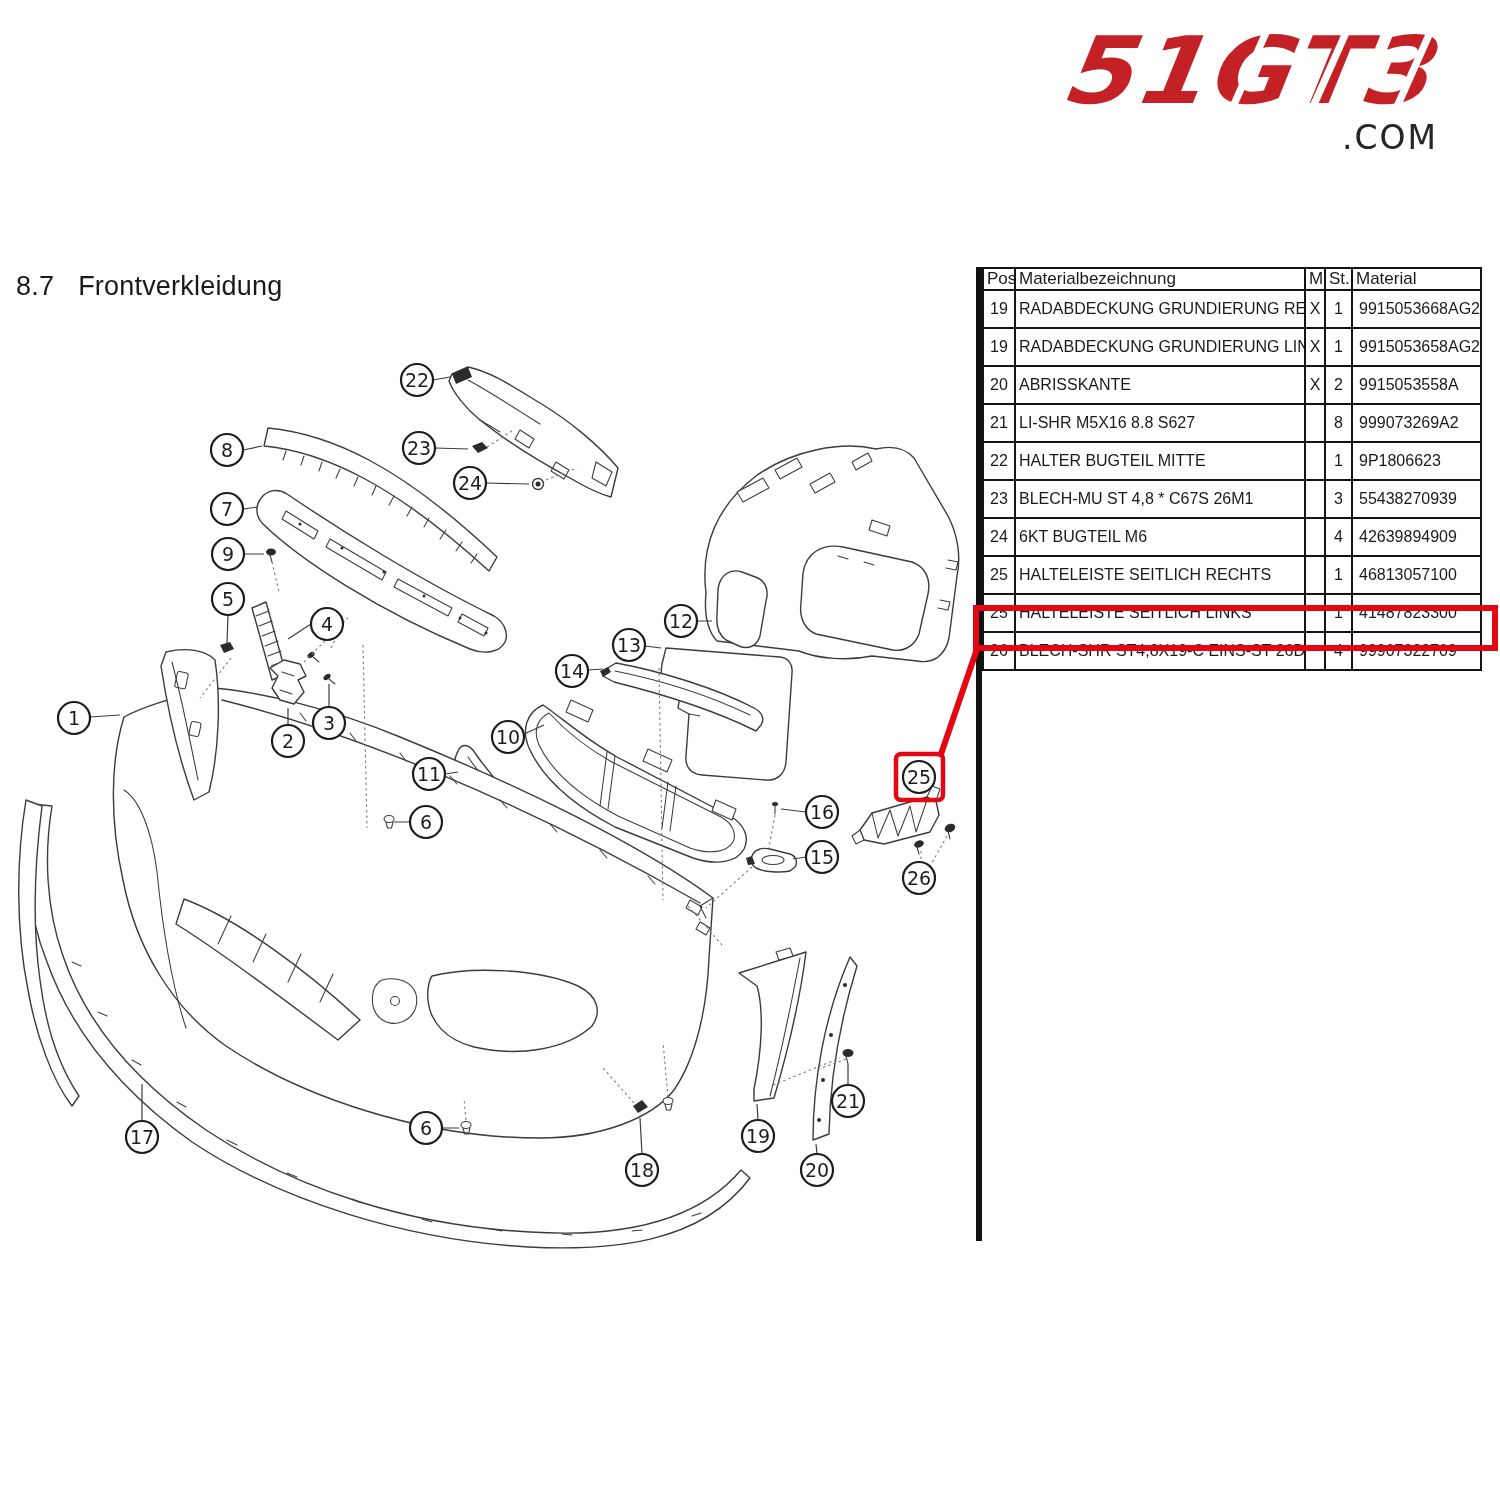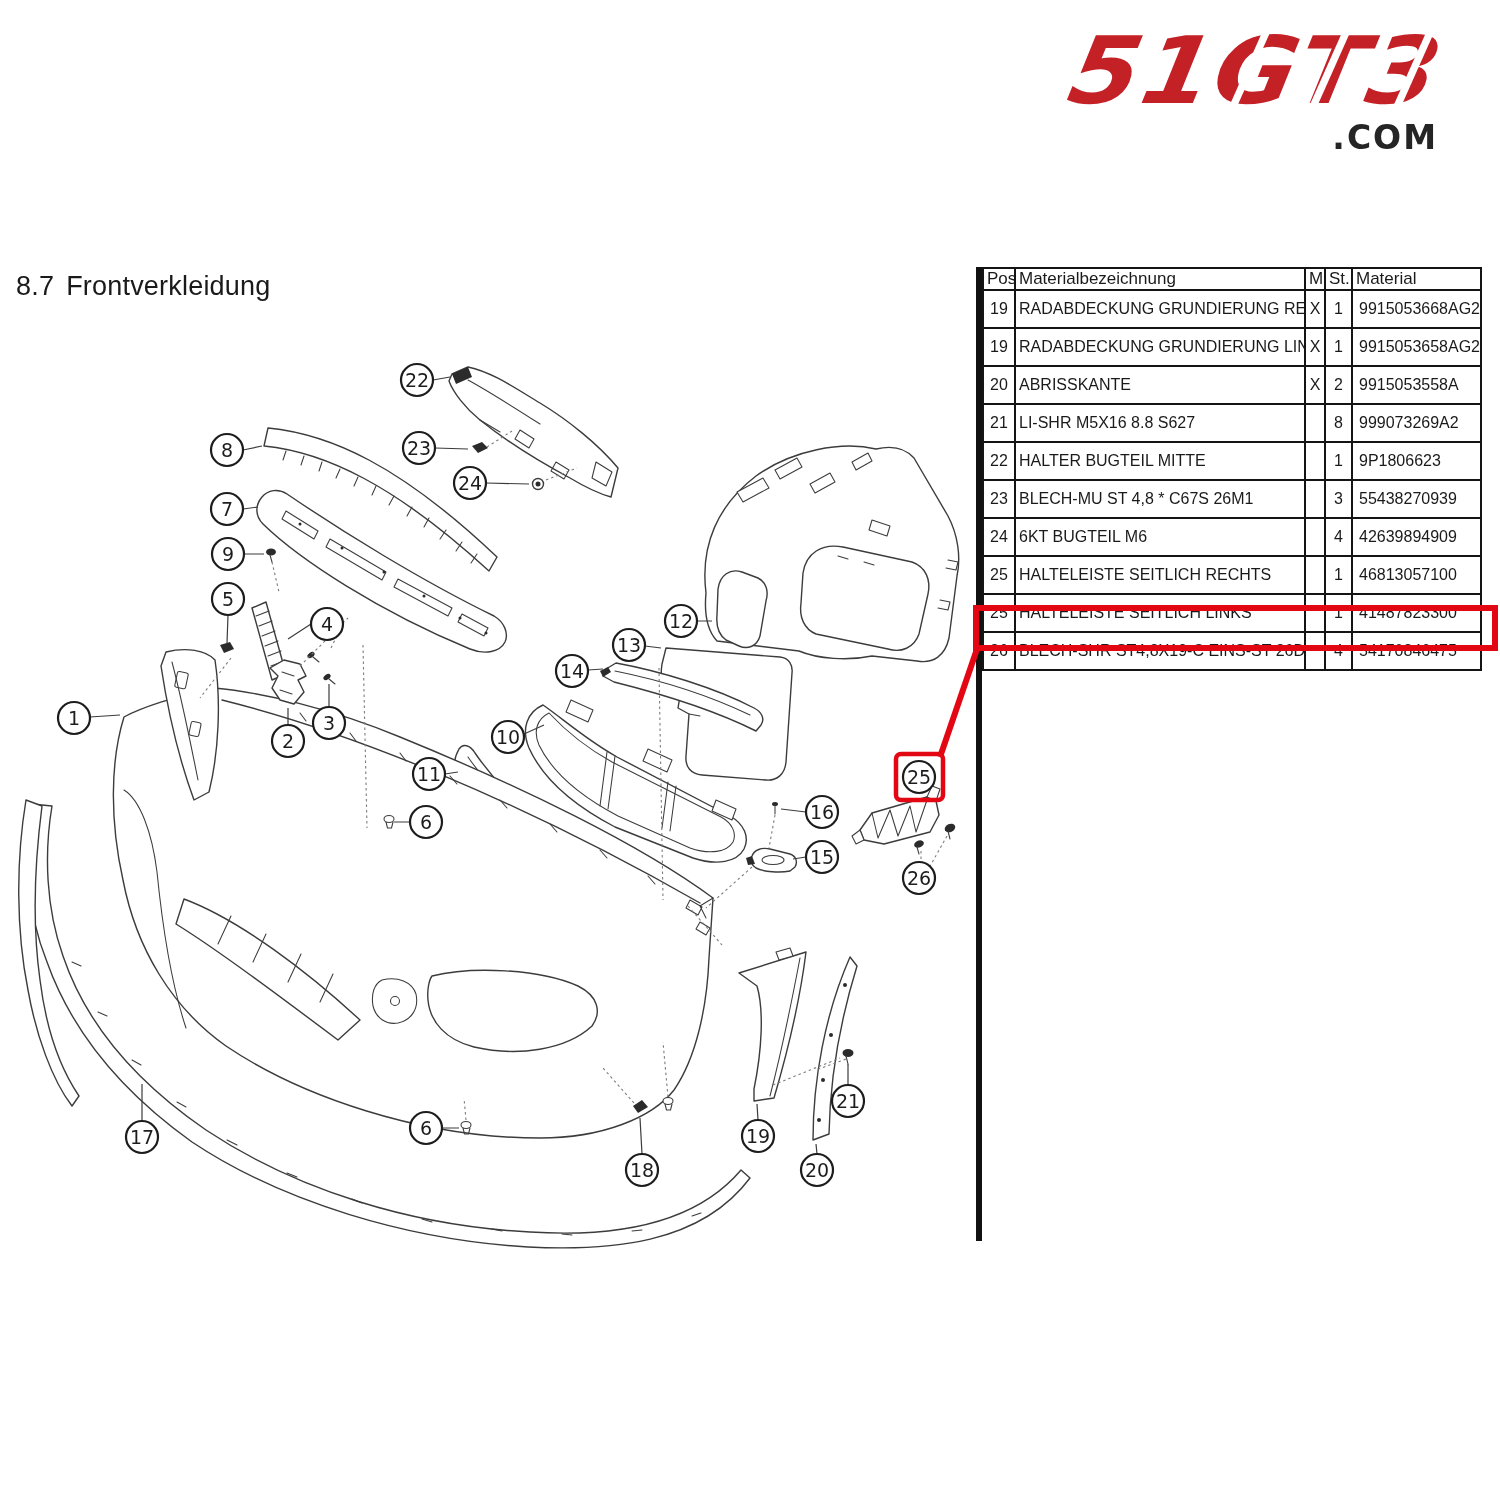--- a/index.html
+++ b/index.html
@@ -13,33 +13,33 @@
   .ln{fill:none;stroke:#3c3c3c;stroke-width:1.4;stroke-linejoin:round;stroke-linecap:round;}
   .fw{fill:#fff;stroke:#3c3c3c;stroke-width:1.4;stroke-linejoin:round;}
   .thin{stroke-width:1.05;}
   .dk{fill:#2b2b2b;stroke:none;}
   .dot{fill:none;stroke:#7c7c7c;stroke-width:1.1;stroke-dasharray:2.5 3;}
   .leader{fill:none;stroke:#3c3c3c;stroke-width:1.2;}
   #callouts circle{fill:#fff;stroke:#1c1c1c;stroke-width:2.2;}
   #callouts text{font-family:"DejaVu Sans",sans-serif;font-size:19px;fill:#1c1c1c;text-anchor:middle;}
   .redln{stroke:var(--accent);fill:none;}
   
-  .page-title{position:absolute;left:16px;top:271px;font-size:27px;letter-spacing:.2px;display:flex;gap:12px;}
+  .page-title{position:absolute;left:16px;top:271px;font-size:27px;letter-spacing:.2px;display:flex;gap:24px;}
   
   .logo{position:absolute;left:1056px;top:24px;width:400px;height:135px;}
   .logo .brand{
     position:absolute;left:6px;top:0;font-family:"DejaVu Sans",sans-serif;
     font-weight:bold;font-style:italic;font-size:93px;line-height:95px;color:var(--logo-red);
     transform:skewX(-11deg) scaleX(1.08);transform-origin:left bottom;letter-spacing:2px;white-space:nowrap;
   }
   .logo .cut{position:absolute;top:8px;width:8px;height:82px;background:#fff;transform:skewX(-24deg);}
   .logo .cut.c1{left:86px;}.logo .cut.c2{left:188px;}.logo .cut.c3{left:268px;}.logo .cut.c4{left:352px;}
   .logo .suffix{
     position:absolute;right:18px;top:94px;font-family:"DejaVu Sans",sans-serif;
-    font-weight:bold;font-size:33px;color:#252525;letter-spacing:2px;
+    font-weight:normal;font-size:33px;color:#252525;letter-spacing:2px;
   }
   
   .parts-table{
     position:absolute;left:982px;top:267px;width:498px;border-collapse:collapse;table-layout:fixed;
   }
   .parts-table th{
     border:2px solid #141414;font-size:17px;font-weight:normal;text-align:left;
     padding:0 3px;height:19px;white-space:nowrap;overflow:hidden;
   }
   .parts-table td{
@@ -470,18 +470,18 @@
         <td class="c-name">HALTELEISTE SEITLICH LINKS</td>
         <td class="c-m"></td>
         <td class="c-qty">1</td>
         <td class="c-material">41487823300</td>
       </tr>
       <tr>
         <td class="c-pos">26</td>
         <td class="c-name">BLECH-SHR ST4,8X19-C EINS-ST 26D0</td>
         <td class="c-m"></td>
         <td class="c-qty">4</td>
-        <td class="c-material">54170846475</td>
+        <td class="c-material">99907322709</td>
       </tr>
     </tbody>
 </table>
 
 <div class="row-highlight"></div>
 
 </body></html>

